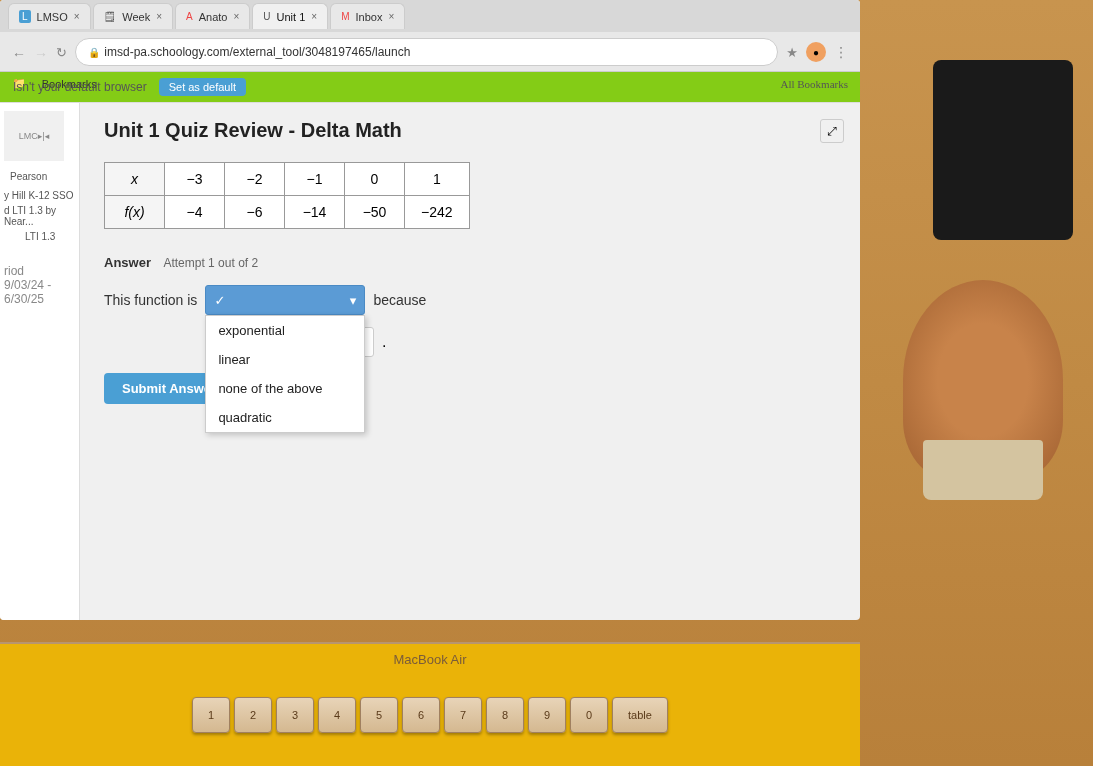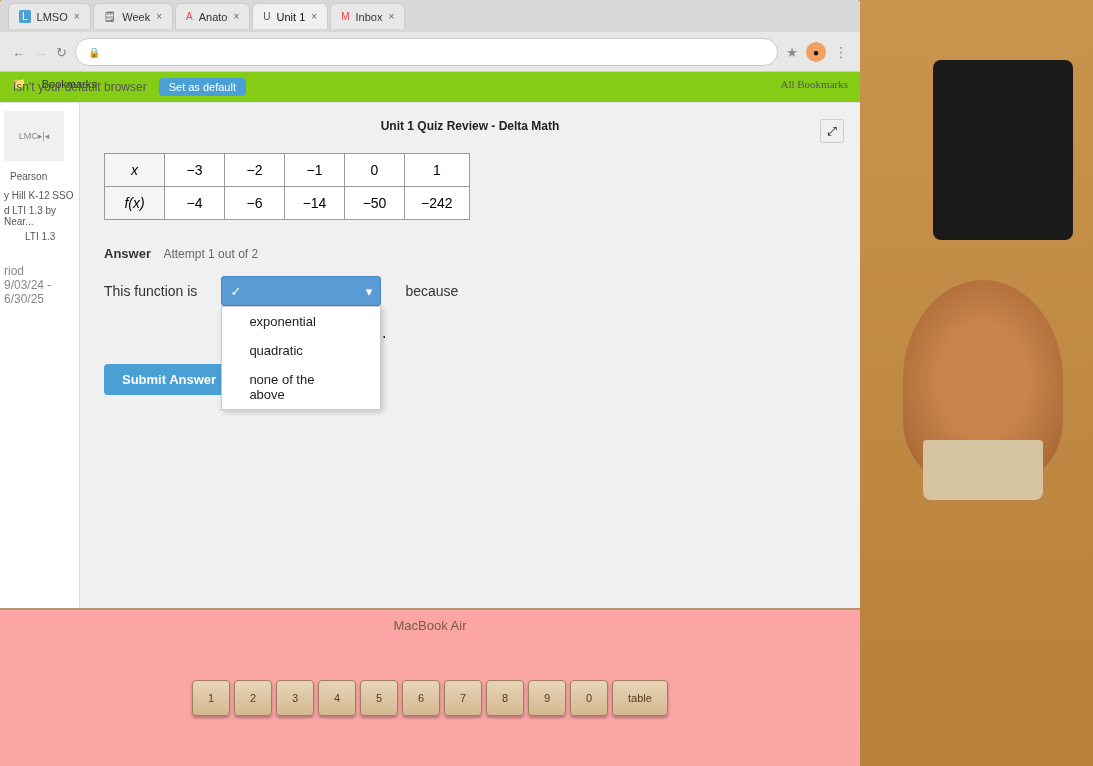--- a/index.html
+++ b/index.html
@@ -159,25 +159,24 @@
     }
 
     .content-area {
       flex: 1;
       padding: 16px 24px;
       overflow-y: auto;
       position: relative;
     }
 
     .page-title {
-      font-size: 12px;
+      font-size: 20px;
       font-weight: 600;
       color: #222;
       margin-bottom: 20px;
-      text-align: center;
     }
 
     .question-text {
       font-size: 14px;
       color: #222;
       margin-bottom: 20px;
       line-height: 1.5;
     }
 
     
@@ -214,21 +213,21 @@
     .attempt-text {
       font-size: 12px;
       color: #666;
       font-weight: normal;
       margin-left: 8px;
     }
 
     .function-row {
       display: flex;
       align-items: center;
-      gap: 24px;
+      gap: 8px;
       margin-bottom: 12px;
       font-size: 14px;
       color: #333;
       position: relative;
     }
 
     .dropdown-container {
       position: relative;
       display: inline-block;
     }
@@ -253,21 +252,21 @@
       top: 30px;
       left: 0;
       width: 160px;
       background: white;
       border: 1px solid #ccc;
       box-shadow: 2px 2px 6px rgba(0,0,0,0.2);
       z-index: 100;
     }
 
     .dropdown-option {
-      padding: 7px 27px;
+      padding: 7px 12px;
       font-size: 13px;
       color: #222;
       cursor: pointer;
     }
 
     .second-dropdown {
       width: 140px;
       height: 30px;
       background: white;
       border: 1px solid #ccc;
@@ -309,22 +308,22 @@
       cursor: pointer;
       font-size: 12px;
     }
 
     
     .keyboard-area {
       position: absolute;
       bottom: 0;
       left: 0;
       width: 860px;
-      height: 158px;
-      background: #fca5a5;
+      height: 124px;
+      background: #eab308;
       border-top: 2px solid #b8956e;
       display: flex;
       align-items: center;
       justify-content: center;
     }
 
     .keyboard-label {
       font-size: 13px;
       color: #7a5c3a;
       position: absolute;
@@ -430,20 +429,21 @@
         <span class="tab-close">×</span>
       </div>
     </div>
 
     <div class="address-bar-row">
       <span style="font-size:14px; color:#888; cursor:pointer;">←</span>
       <span style="font-size:14px; color:#ccc; cursor:pointer;">→</span>
       <span style="font-size:13px; color:#888; cursor:pointer;">↻</span>
       <div class="address-bar">
         <span style="font-size:10px; margin-right:4px; color:#555;">🔒</span>
+        <span style="font-size:12px;">imsd-pa.schoology.com/external_tool/3048197465/launch</span>
       </div>
       <span style="font-size:13px; color:#888;">★</span>
       <span style="width:20px; height:20px; border-radius:50%; background:#f0a060; display:inline-flex; align-items:center; justify-content:center; font-size:10px;">●</span>
       <span style="font-size:14px; color:#888; cursor:pointer;">⋮</span>
     </div>
 
     <div class="bookmarks-bar">
       <span style="font-size:11px;">📁</span>
       <span class="bookmark-item">Bookmarks</span>
       <span style="flex:1"></span>
@@ -514,22 +514,23 @@
           <span>This function is</span>
 
           <div class="dropdown-container">
             <div class="dropdown-selected">
               <span>✓</span>
               <span>▾</span>
             </div>
 
             <div class="dropdown-menu">
               <div class="dropdown-option">exponential</div>
+              <div class="dropdown-option">linear</div>
+              <div class="dropdown-option">none of the above</div>
               <div class="dropdown-option">quadratic</div>
-              <div class="dropdown-option">none of the above</div>
             </div>
           </div>
 
           <span>because</span>
         </div>
 
         
         <div style="display:flex; align-items:center; gap:8px; margin-top:6px; margin-left: 130px;">
           <div class="second-dropdown">
             <span></span>

